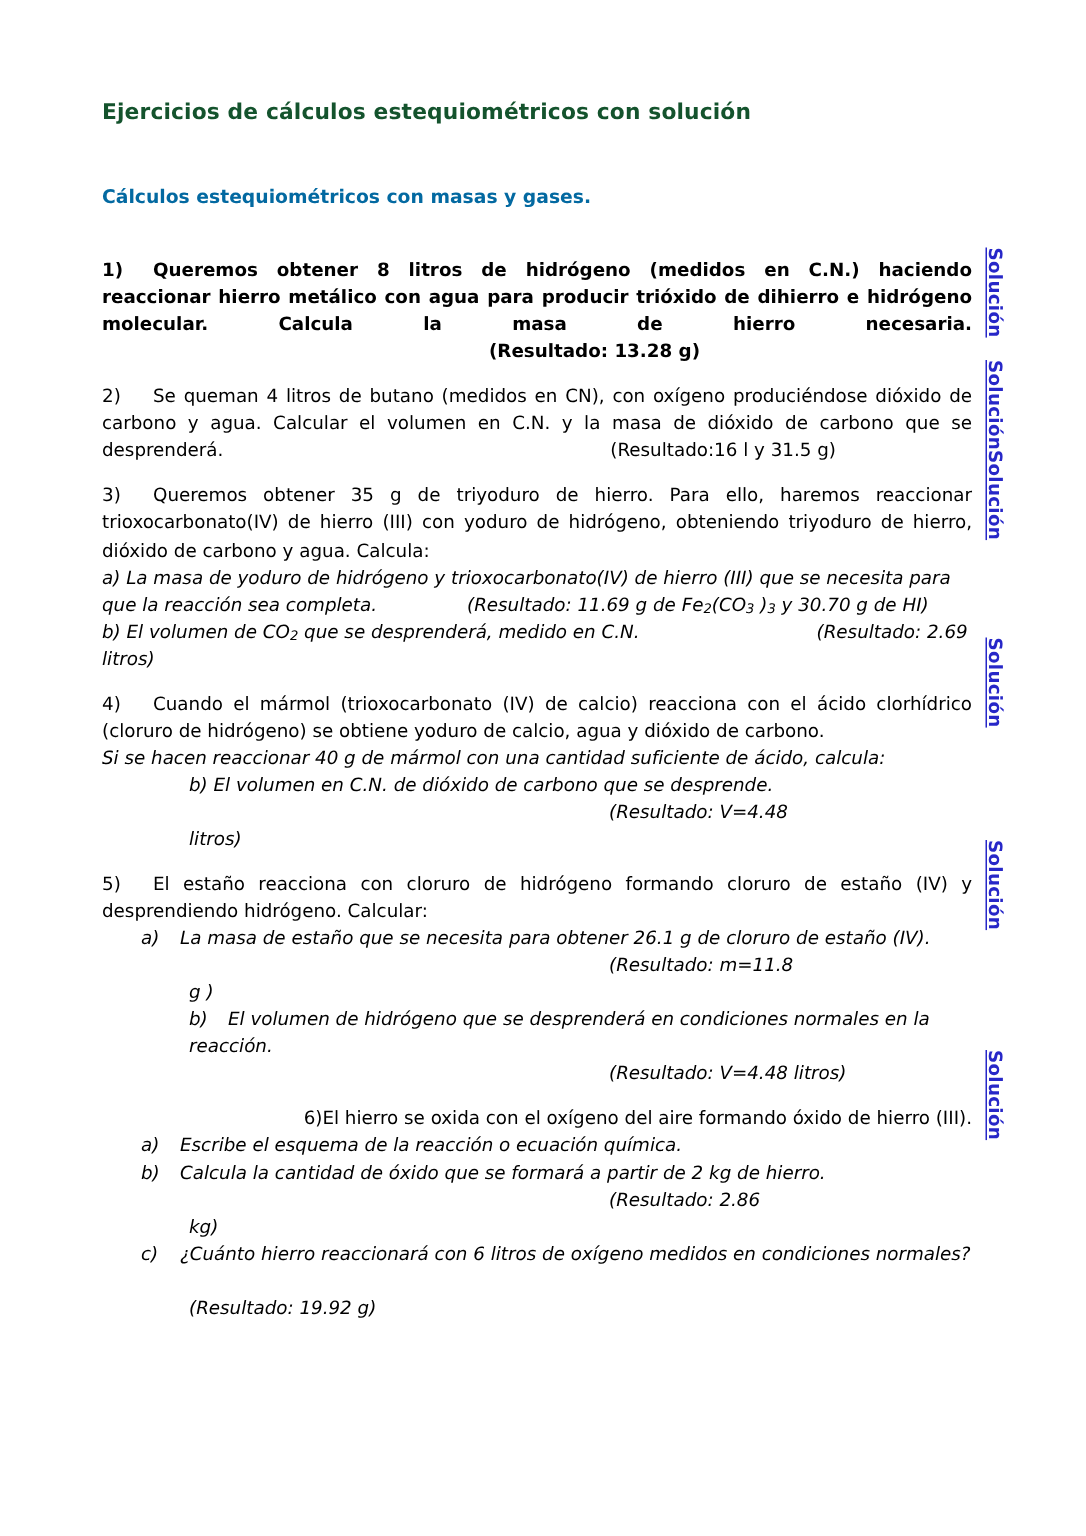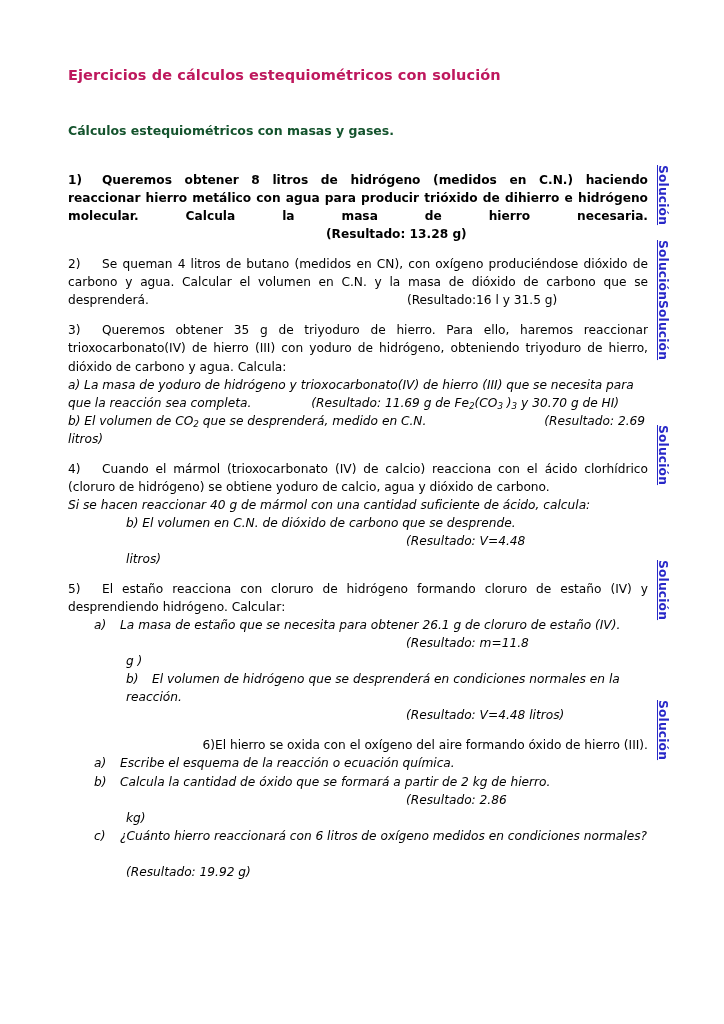--- a/index.html
+++ b/index.html
@@ -24,32 +24,32 @@
     position: absolute;
     left: 68px;
     top: 0;
     width: 580px;
   }
 
   
   .doc-title {
     font-size: 14.5px;
     font-weight: bold;
-    color: #be185d;
+    color: #14532d;
     letter-spacing: 0.1px;
     margin: 0;
     padding-top: 66px;
     line-height: 1.3;
   }
 
   
   .section-heading {
     font-size: 12.5px;
     font-weight: bold;
-    color: #14532d;
+    color: #0369a1;
     margin: 0;
     padding-top: 38px;
     line-height: 1.3;
   }
 
   
   .exercise {
     margin-top: 12px;
     font-size: 12.2px;
     line-height: 1.48;

